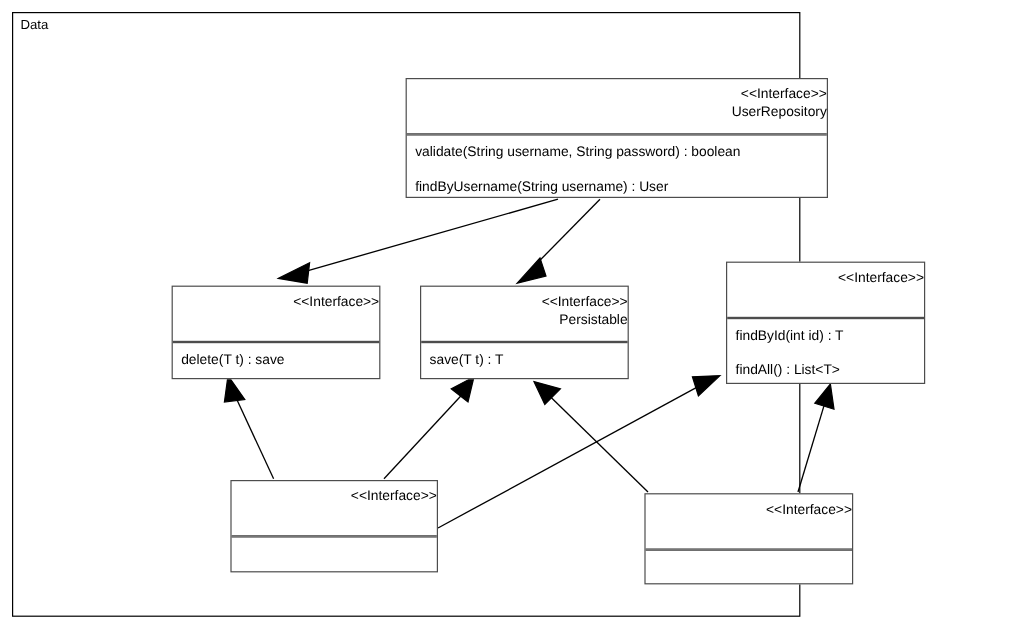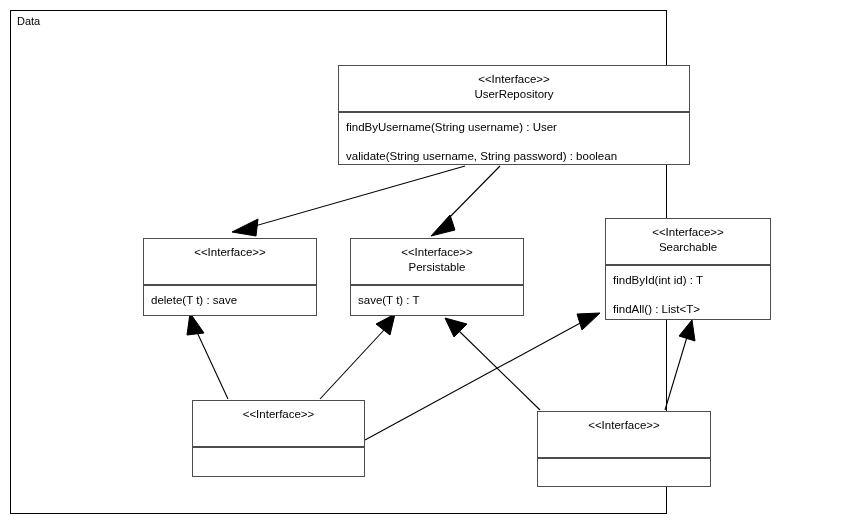--- a/index.html
+++ b/index.html
@@ -48,20 +48,21 @@
     border-bottom: 1px solid #4d4d4d;
     text-align: center;
     padding-top: 6px;
     padding-bottom: 6px;
   }
   .uml-stereotype, .uml-name {
     font-size: 11.5px;
     color: #000000;
     line-height: 15px;
     white-space: nowrap;
+    text-align: right;
   }
   .uml-members {
     box-sizing: border-box;
     border-top: 1px solid #4d4d4d;
     padding: 0;
   }
   .uml-member {
     font-size: 11.5px;
     color: #000000;
     line-height: 15px;
@@ -137,22 +138,22 @@
       <polygon points="692,320 695,341 679,336"></polygon>
     </g>
   </svg>
 
   <div class="uml-box" style="left:338px; top:65px; width:352px; height:100px;">
     <div class="uml-header" style="height:46px;">
       <div class="uml-stereotype">&lt;&lt;Interface&gt;&gt;</div>
       <div class="uml-name">UserRepository</div>
     </div>
     <div class="uml-members">
+      <div class="uml-member">validate(String username, String password) : boolean</div>
       <div class="uml-member">findByUsername(String username) : User</div>
-      <div class="uml-member">validate(String username, String password) : boolean</div>
     </div>
   </div>
 
   <div class="uml-box" style="left:143px; top:238px; width:174px; height:78px;">
     <div class="uml-header" style="height:46px;">
       <div class="uml-stereotype">&lt;&lt;Interface&gt;&gt;</div>
     </div>
     <div class="uml-members">
       <div class="uml-member">delete(T t) : save</div>
     </div>
@@ -164,21 +165,20 @@
       <div class="uml-name">Persistable</div>
     </div>
     <div class="uml-members">
       <div class="uml-member">save(T t) : T</div>
     </div>
   </div>
 
   <div class="uml-box" style="left:605px; top:218px; width:166px; height:102px;">
     <div class="uml-header" style="height:46px;">
       <div class="uml-stereotype">&lt;&lt;Interface&gt;&gt;</div>
-      <div class="uml-name">Searchable</div>
     </div>
     <div class="uml-members">
       <div class="uml-member">findById(int id) : T</div>
       <div class="uml-member">findAll() : List&lt;T&gt;</div>
     </div>
   </div>
 
   <div class="uml-box" style="left:192px; top:400px; width:173px; height:77px;">
     <div class="uml-header" style="height:46px;">
       <div class="uml-stereotype">&lt;&lt;Interface&gt;&gt;</div>

